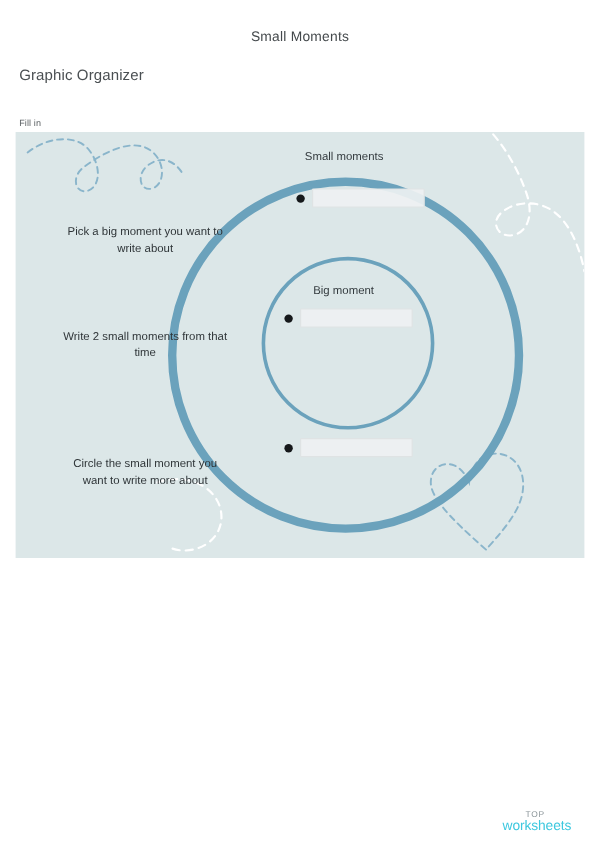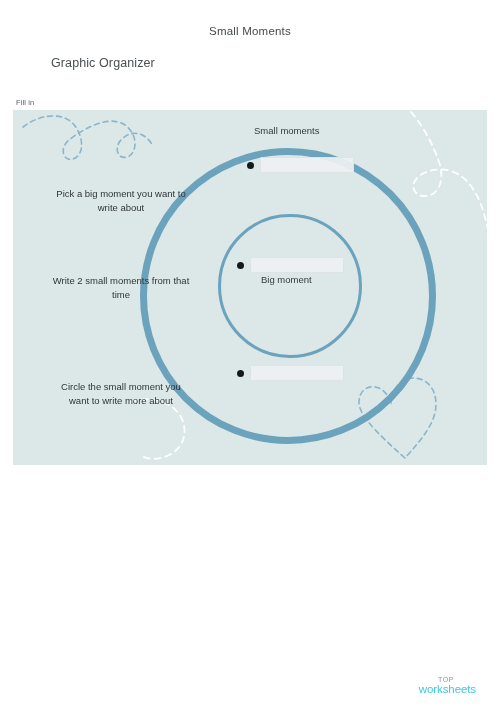--- a/index.html
+++ b/index.html
@@ -27,21 +27,20 @@
     color: #44494c;
     letter-spacing: .2px;
   }
   .section-title {
     position: absolute;
     top: 56px;
     left: 16px;
     font-size: 12.5px;
     color: #4a4f52;
     letter-spacing: .1px;
-    margin-left: 35px;
   }
   .instruction {
     position: absolute;
     top: 98px;
     left: 16px;
     font-size: 7.5px;
     color: #5a5f62;
     letter-spacing: .1px;
   }
 
@@ -85,21 +84,21 @@
   }
 
   
   .ring-label {
     position: absolute;
     font-size: 9.5px;
     color: #333a3e;
     white-space: nowrap;
   }
   .label-small-moments { left: 241px; top: 15px; }
-  .label-big-moment { left: 248px; top: 127px; margin-top: 37px; }
+  .label-big-moment { left: 248px; top: 127px; }
 
   
   .step-text {
     position: absolute;
     text-align: center;
     font-size: 9.5px;
     line-height: 13.5px;
     color: #2f3538;
     margin-left: 28px;
   }

